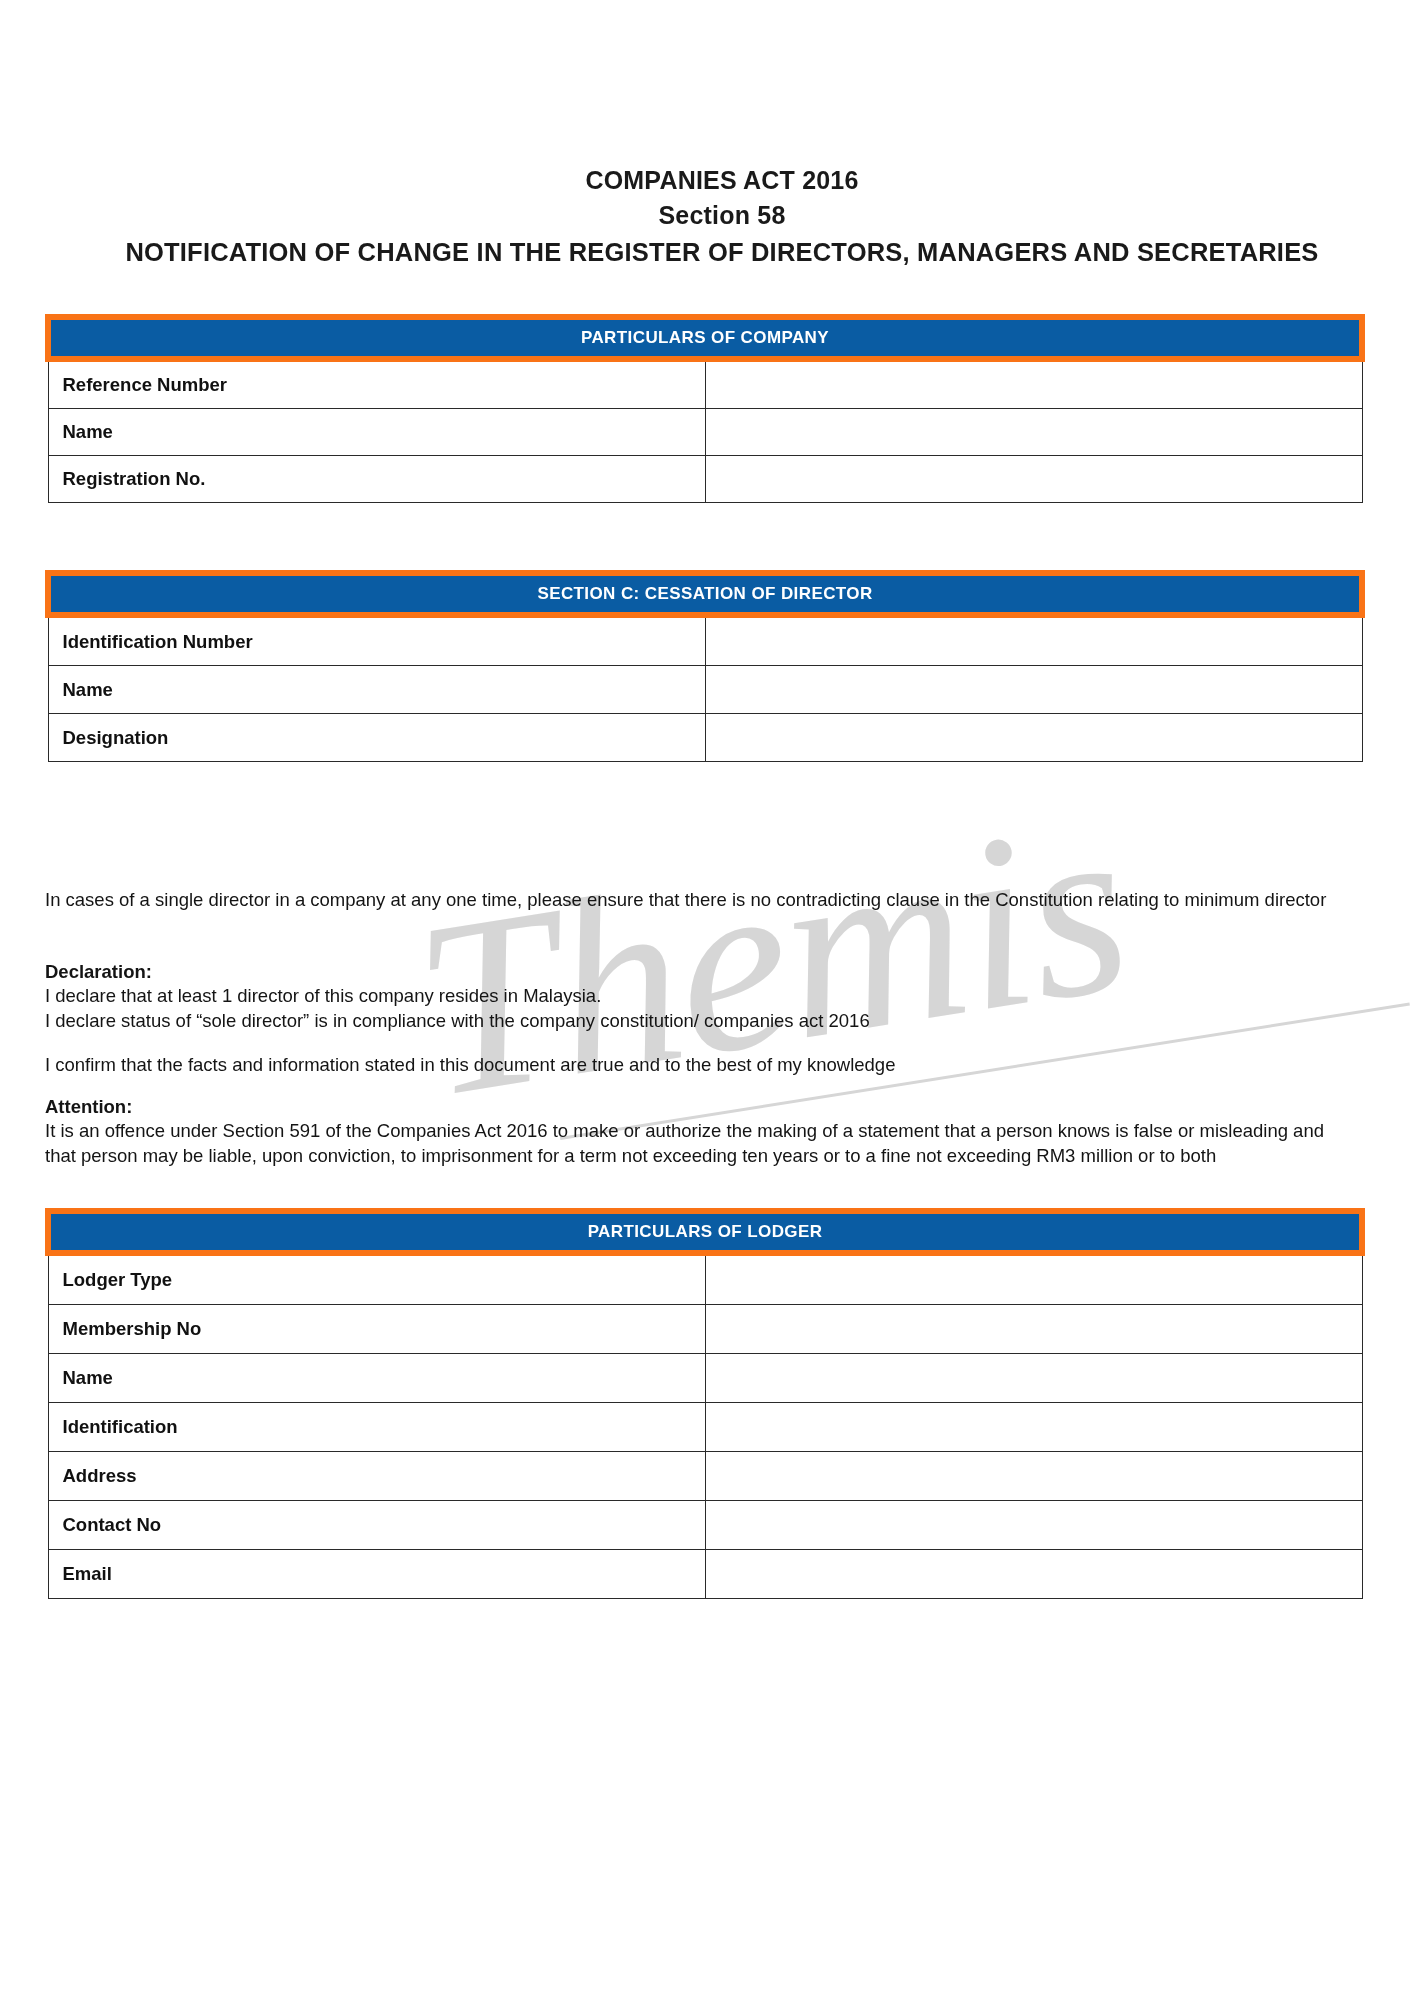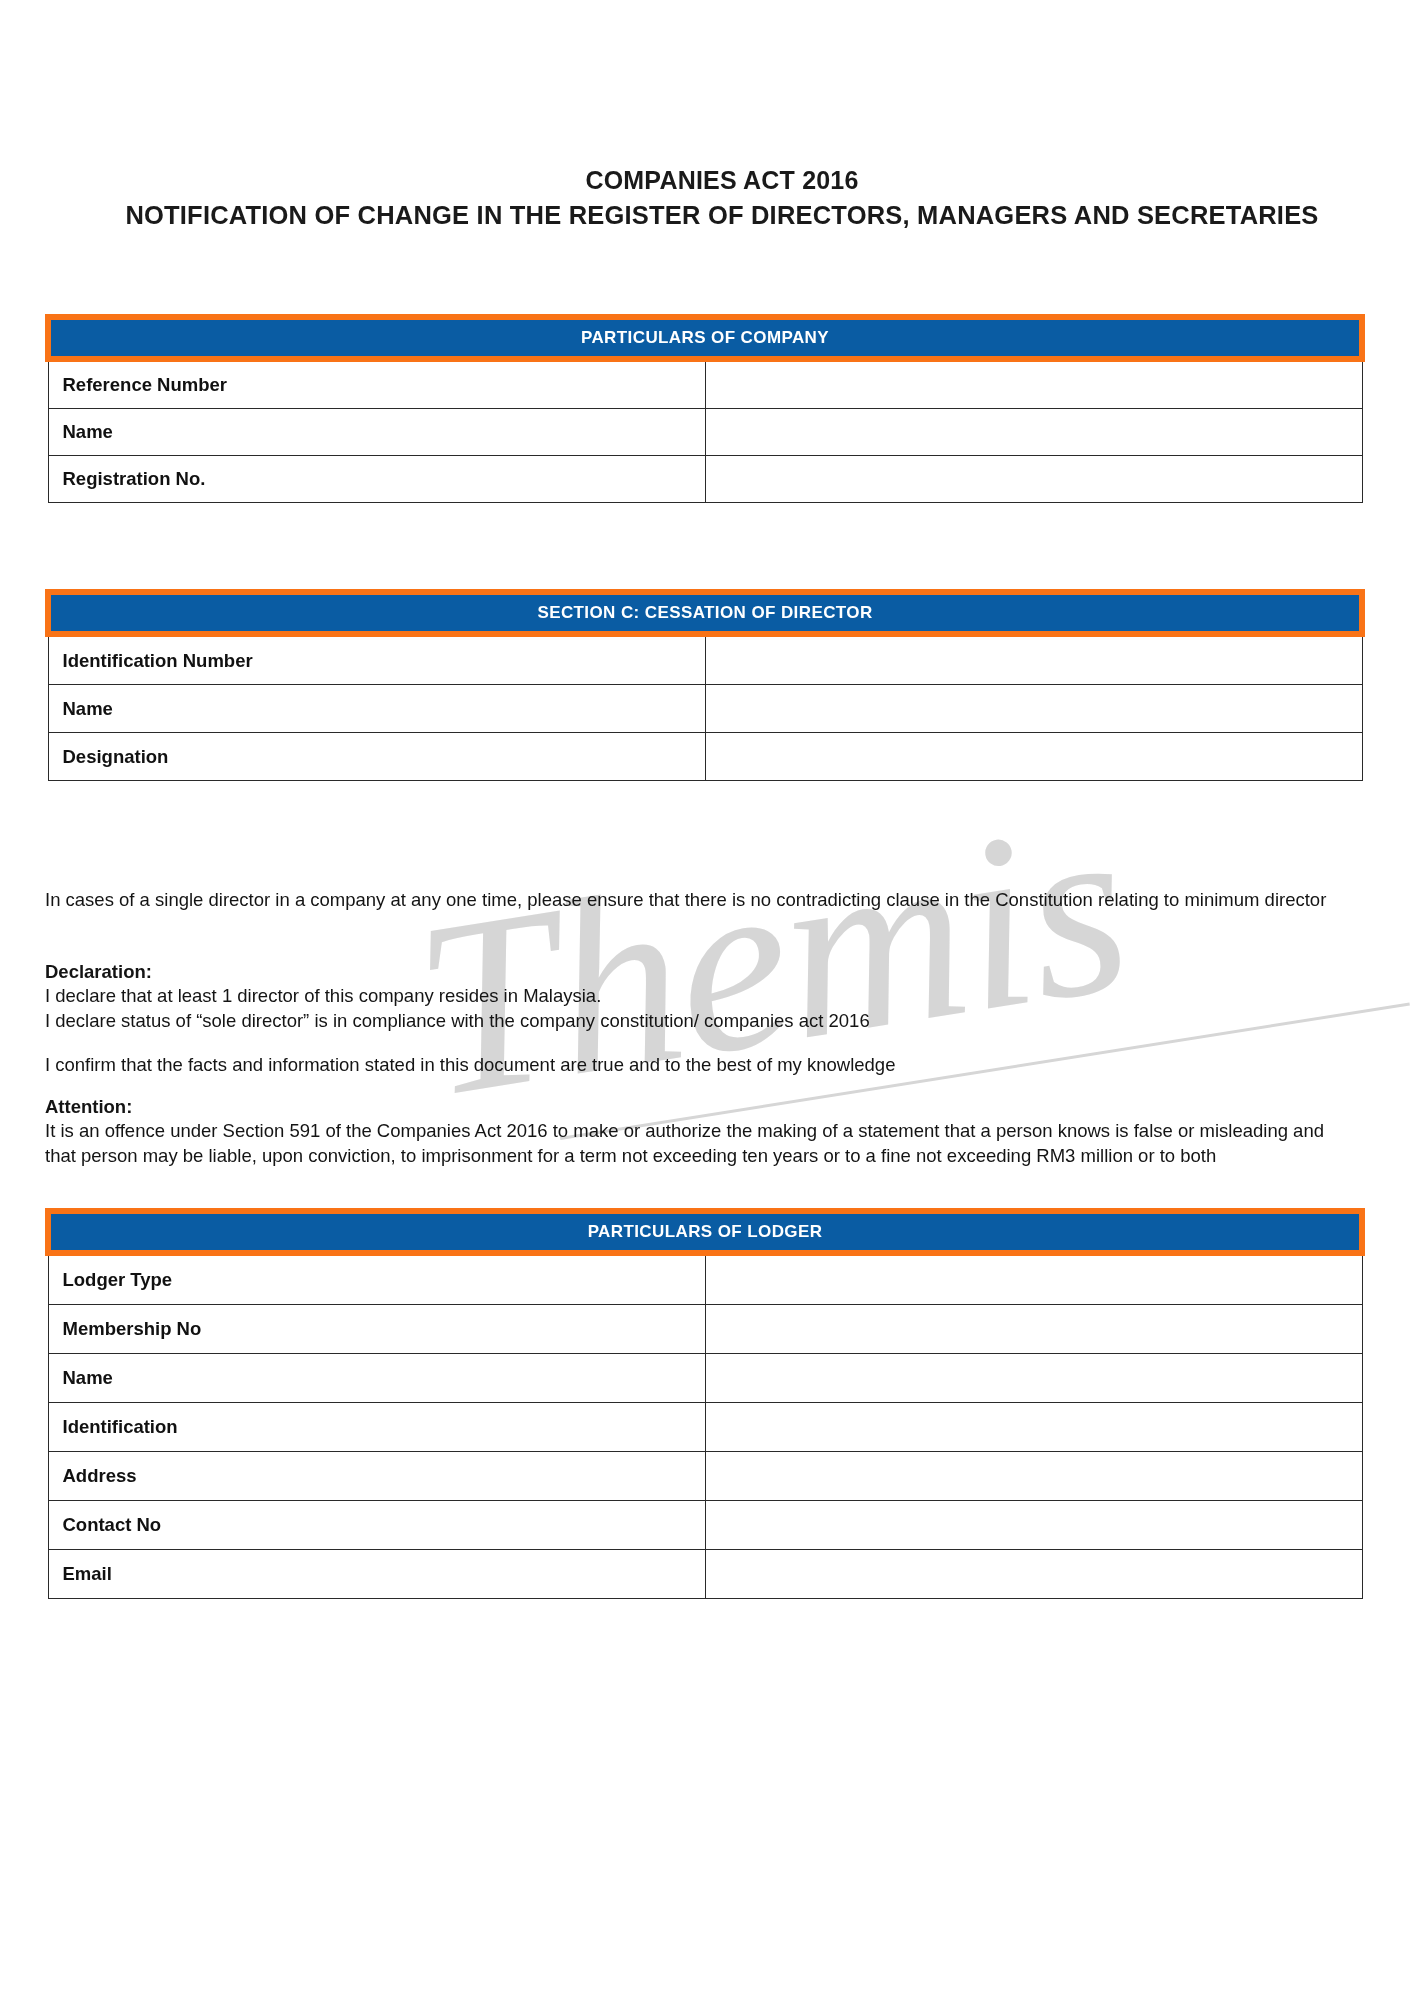--- a/index.html
+++ b/index.html
@@ -118,21 +118,21 @@
   .tbl td.val {
     border: 1.6px solid #2a2a2a;
     background: #ffffff;
     padding: 0;
     height: 47px;
   }
 
   #table-company { top: 314px; }
   #table-company td.lbl, #table-company td.val { height: 46px; }
 
-  #table-cessation { top: 589px; }
+  #table-cessation { top: 570px; }
   #table-cessation td.lbl, #table-cessation td.val { height: 47px; }
 
   #table-lodger { top: 1208px; }
   #table-lodger td.lbl, #table-lodger td.val { height: 48px; }
 
   
   .para {
     position: absolute;
     left: 45px;
     width: 1320px;
@@ -157,20 +157,21 @@
 
   <div class="watermark">
     <span class="watermark-text">Themis</span>
     <span class="watermark-rule"></span>
   </div>
 
   <div class="content">
 
     <div class="title-block">
       <div class="title-line title-1">COMPANIES ACT 2016</div>
+      <div class="title-line title-2">Section 58</div>
       <div class="title-line title-3">NOTIFICATION OF CHANGE IN THE REGISTER OF DIRECTORS, MANAGERS AND SECRETARIES</div>
     </div>
 
     <table class="tbl" id="table-company">
       <tbody>
           <tr class="hdr">
         <td colspan="2">PARTICULARS OF COMPANY</td>
       </tr>
       <tr>
         <td class="lbl">Reference Number</td>

